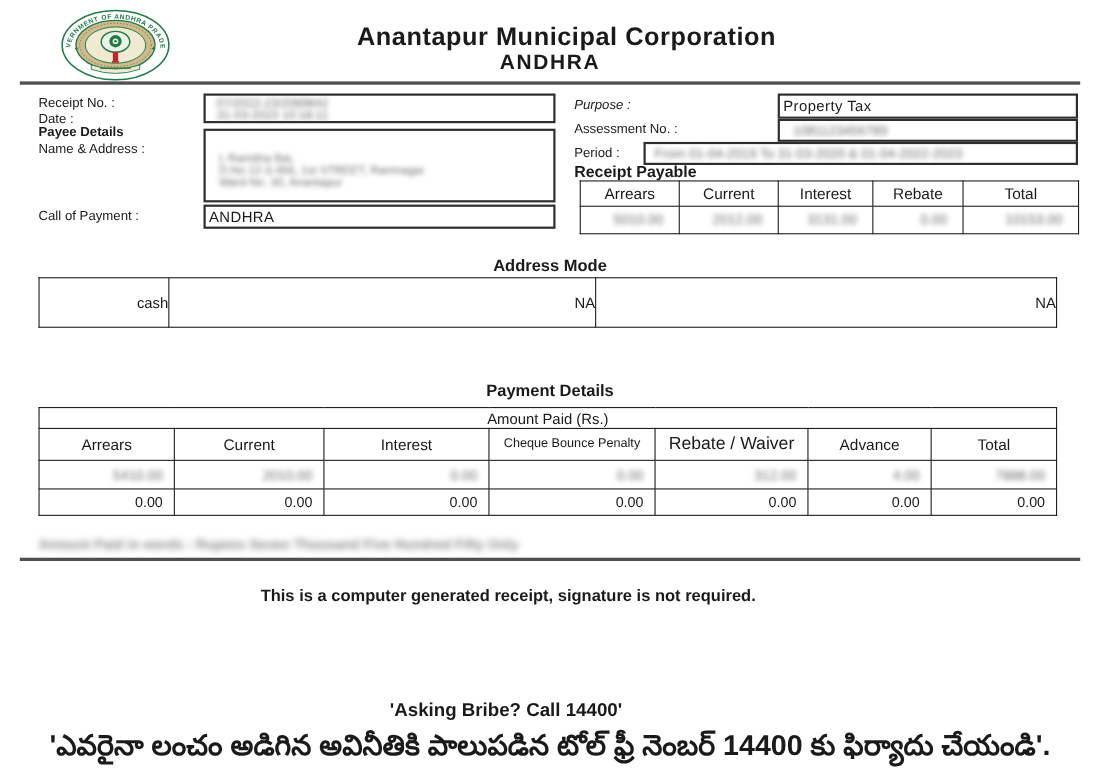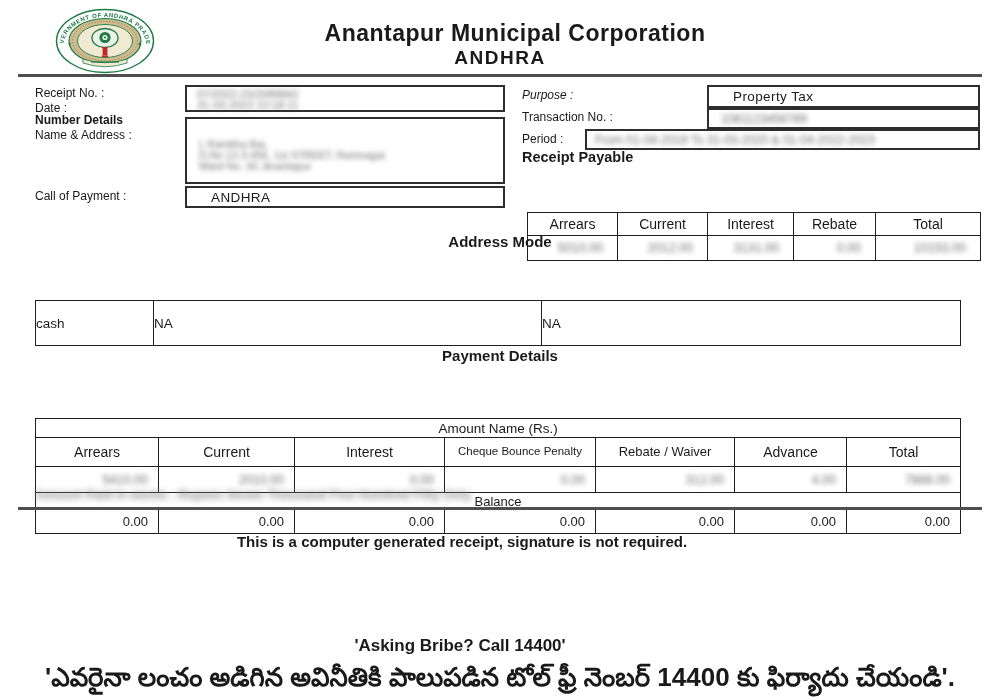--- a/index.html
+++ b/index.html
@@ -5,35 +5,35 @@
   * { margin:0; padding:0; box-sizing:border-box; }
   html,body { background:#ffffff; }
   .page {
     position:relative; width:1000px; height:700px; background:#fff;
     font-family:"Liberation Sans","DejaVu Sans",sans-serif; color:#1a1a1a; overflow:hidden;
   }
   .abs { position:absolute; }
   .lbl { font-size:12px; white-space:nowrap; }
   .bold { font-weight:bold; }
   .box { position:absolute; border:2px solid #2e2e2e; background:#fff; }
-  .boxtext { font-size:13.5px; padding:2px 0 0 24px; letter-spacing:.4px; }
+  .boxtext { font-size:13.5px; padding:2px 0 0 3px; letter-spacing:.4px; }
   .redact { color:#6f6f6f; filter:blur(2.6px); white-space:nowrap; }
   .redact-soft { color:#8a8a8a; filter:blur(3px); white-space:nowrap; }
   .rule { position:absolute; left:18px; width:964px; height:3px; background:#4f4f4f; }
   .center { left:0; width:1000px; text-align:center; }
-  table { border-collapse:collapse; table-layout:fixed; background:#fff;margin-top:48px; }
+  table { border-collapse:collapse; table-layout:fixed; background:#fff; }
   th, td { border:1.8px solid #1f1f1f; font-weight:normal; overflow:hidden; }
   .ap-table th { font-size:14px; height:23px; text-align:center; }
   .ap-table td { font-size:12.5px; height:25px; text-align:right; padding-right:14px; }
   .pm-table th { font-size:13.5px; height:46px; text-align:center; padding:0 14px; line-height:1.25; }
-  .pm-table td { font-size:13.5px; height:45px; text-align:left; }
+  .pm-table td { font-size:13.5px; height:45px; text-align:right; }
   .pd-r1 td { font-size:13.5px; height:19px; text-align:center; }
   .pd-head th { font-size:14px; height:29px; text-align:center; line-height:1.15; }
   .pd-head th.small { font-size:11.5px; }
-  .pd-head th.med { font-size:13px; }
+  .pd-head th.med { font-size:16px; }
   .pd-vals td { font-size:12.5px; height:26px; text-align:right; padding-right:10px; }
   .pd-bal td { font-size:13px; height:17px; text-align:center; }
   .pd-zero td { font-size:13px; height:24px; text-align:right; padding-right:10px; }
   .title-mid { font-size:15px; font-weight:bold; }
 </style>
 </head>
 <body>
 
 <div class="page">
 
@@ -67,39 +67,39 @@
   <div class="abs center bold" style="top:47px; font-size:19px; letter-spacing:1.5px;">ANDHRA</div>
   <div class="rule" style="top:74px;"></div>
 
   <div class="abs lbl" style="left:35px; top:86px;">Receipt No. :</div>
   <div class="abs lbl" style="left:35px; top:101px;">Date :</div>
   <div class="box" style="left:185px; top:85px; width:320px; height:27px;">
     <div class="redact" style="font-size:11px; line-height:11px; padding:2px 0 0 10px;">07/2022-23/2089842</div>
     <div class="redact" style="font-size:11px; line-height:11px; padding-left:10px;">31-03-2023  10:18:11</div>
   </div>
 
-  <div class="abs lbl bold" style="left:35px; top:113px;">Number Details</div>
+  <div class="abs lbl bold" style="left:35px; top:113px;">Payee Details</div>
   <div class="abs lbl" style="left:35px; top:128px;">Name &amp; Address :</div>
   <div class="box" style="left:185px; top:117px; width:320px; height:67px;">
     <div class="redact" style="font-size:10.5px; line-height:11px; padding:20px 0 0 12px;">L Ramitha Bai,</div>
     <div class="redact" style="font-size:10.5px; line-height:11px; padding-left:12px;">D.No 12-3-456, 1st STREET,  Ramnagar</div>
     <div class="redact" style="font-size:10.5px; line-height:11px; padding-left:12px;">Ward No. 30, Anantapur</div>
   </div>
 
   <div class="abs lbl" style="left:35px; top:189px;">Call of Payment :</div>
   <div class="box" style="left:185px; top:186px; width:320px; height:22px;">
     <div class="boxtext">ANDHRA</div>
   </div>
 
   <div class="abs lbl" style="left:522px; top:88px;font-style:italic;">Purpose :</div>
   <div class="box" style="left:707px; top:85px; width:273px; height:23px;">
     <div class="boxtext">Property Tax</div>
   </div>
 
-  <div class="abs lbl" style="left:522px; top:110px;">Transaction No. :</div>
+  <div class="abs lbl" style="left:522px; top:110px;">Assessment No. :</div>
   <div class="box" style="left:707px; top:108px; width:273px; height:21px;">
     <div class="redact" style="font-size:12px; padding:2px 0 0 12px;">1081123456789</div>
   </div>
 
   <div class="abs lbl" style="left:522px; top:132px;">Period :</div>
   <div class="box" style="left:585px; top:129px; width:395px; height:21px;">
     <div class="redact" style="font-size:12px; padding:2px 0 0 8px;">From 01-04-2019 To 31-03-2020 &amp; 01-04-2022-2023</div>
   </div>
 
   <div class="abs lbl bold" style="left:522px; top:149px; font-size:14.5px;">Receipt Payable</div>
@@ -152,43 +152,40 @@
       <col style="width:123px">
         <col style="width:136px">
         <col style="width:150px">
         <col style="width:151px">
       <col style="width:139px">
         <col style="width:112px">
         <col style="width:114px">
     </colgroup>
     <tbody>
         <tr class="pd-r1">
-      <td colspan="7">Amount Name (Rs.)</td>
+      <td colspan="7">Amount Paid (Rs.)</td>
     </tr>
     <tr class="pd-head">
       <th>Arrears</th>
       <th>Current</th>
       <th>Interest</th>
       <th class="small">Cheque Bounce Penalty</th>
       <th class="med">Rebate / Waiver</th>
       <th>Advance</th>
       <th>Total</th>
     </tr>
     <tr class="pd-vals">
       <td class="redact">5410.00</td>
       <td class="redact">2010.00</td>
       <td class="redact">0.00</td>
       <td class="redact">0.00</td>
       <td class="redact">312.00</td>
       <td class="redact">4.00</td>
       <td class="redact">7888.00</td>
     </tr>
-    <tr class="pd-bal">
-      <td colspan="7">Balance</td>
-    </tr>
     <tr class="pd-zero">
       <td>0.00</td>
       <td>0.00</td>
       <td>0.00</td>
       <td>0.00</td>
       <td>0.00</td>
       <td>0.00</td>
       <td>0.00</td>
     </tr>
   </tbody>

